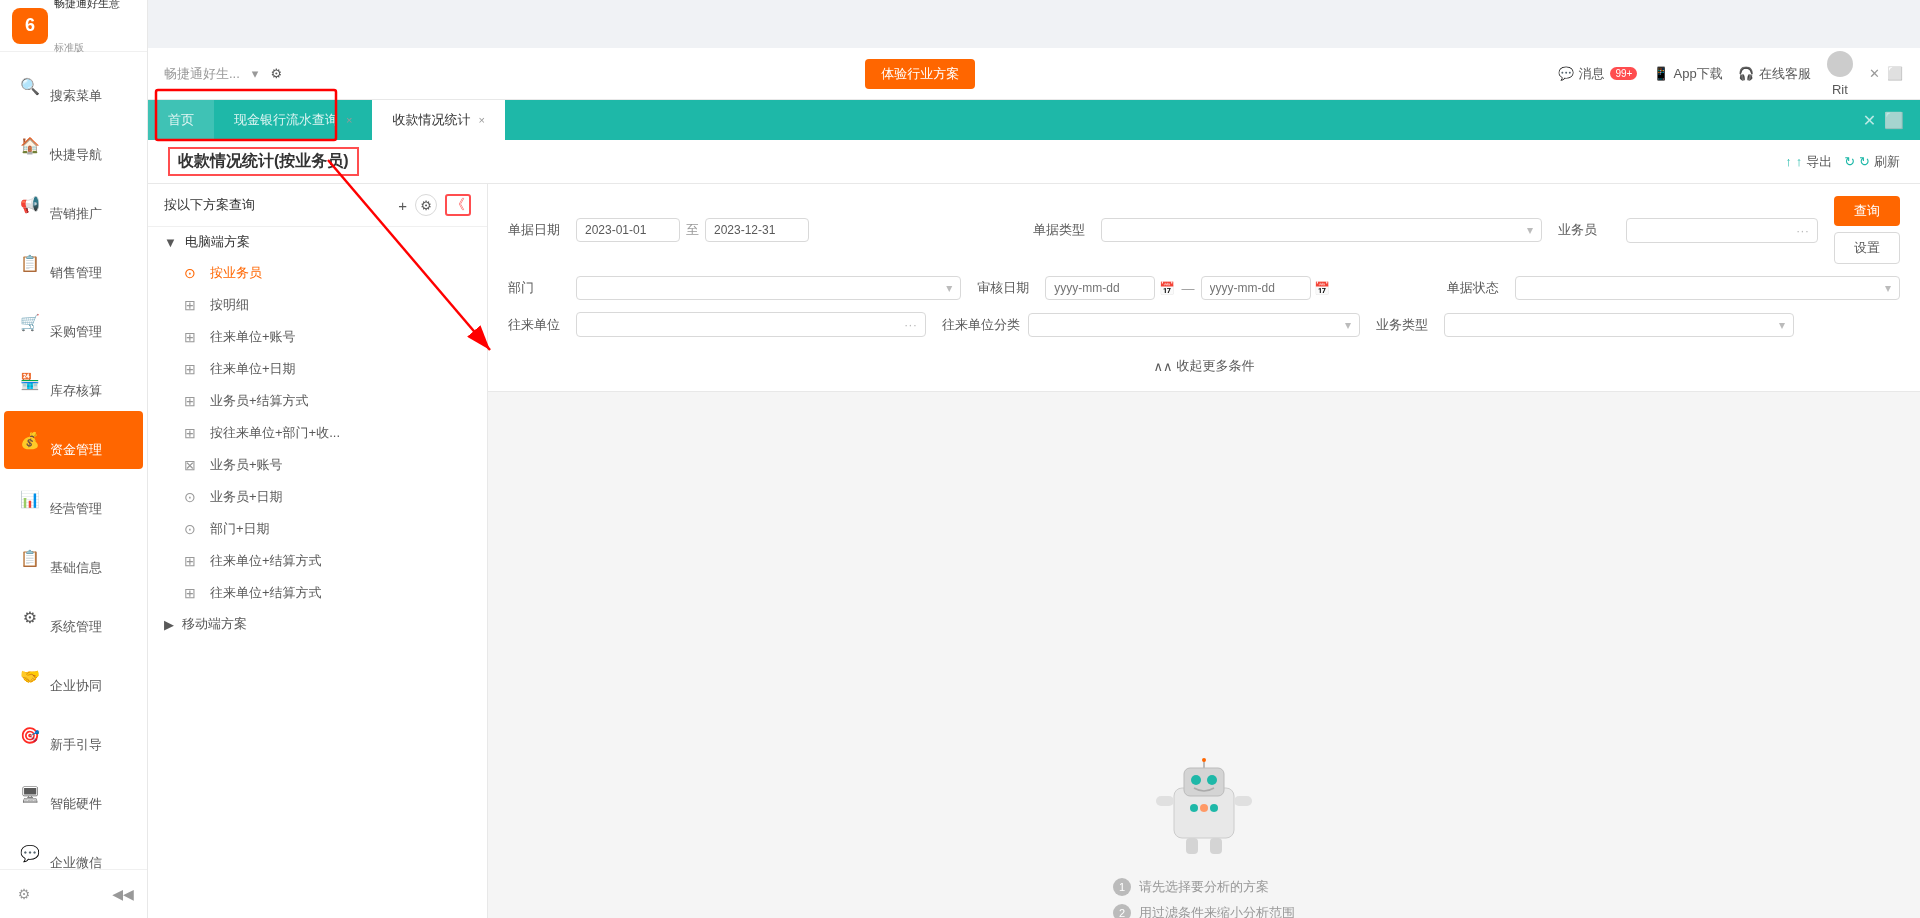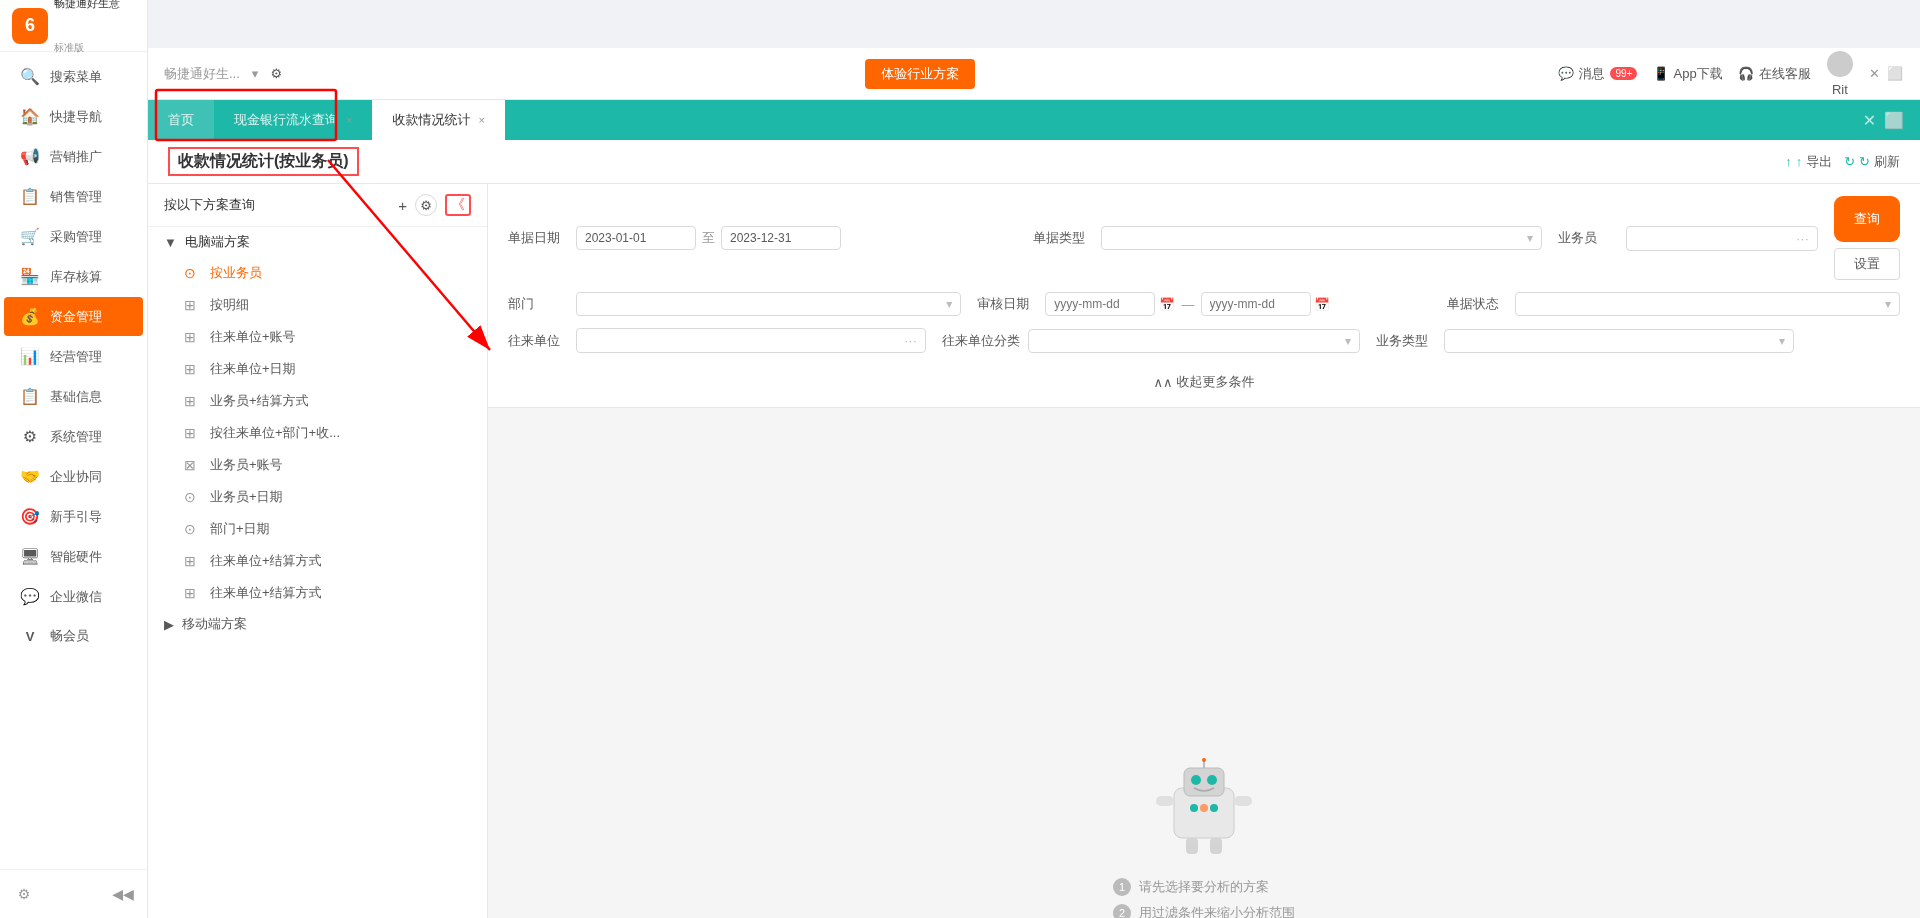--- a/index.html
+++ b/index.html
@@ -44,21 +44,21 @@
       align-items: center;
       padding: 10px 16px;
       cursor: pointer;
       color: #595959;
       gap: 10px;
       border-radius: 4px;
       margin: 1px 4px;
     }
     .sidebar-item.active { background: #ff6600; color: #fff; }
     .sidebar-item .icon { font-size: 16px; width: 20px; text-align: center; }
-    .sidebar-item .label { font-size: 13px; }
+    .sidebar-item .label { font-size: 13px; margin-top: 20px; }
 
     .sidebar-footer {
       padding: 8px;
       display: flex;
       align-items: center;
       justify-content: space-between;
       border-top: 1px solid #f0f0f0;
     }
     .footer-btn {
       width: 32px; height: 32px;
@@ -268,21 +268,21 @@
       color: #fff;
       border-color: #ff6600;
     }
     .date-input-group { display: flex; align-items: center; gap: 4px; }
     .date-input {
       border: 1px solid #d9d9d9;
       border-radius: 4px;
       padding: 4px 8px;
       font-size: 12px;
       color: #595959;
-      width: 120px;
+      width: 104px;
     }
     .select-input {
       border: 1px solid #d9d9d9;
       border-radius: 4px;
       padding: 4px 8px;
       font-size: 13px;
       color: #595959;
       display: flex;
       align-items: center;
       justify-content: space-between;
@@ -300,22 +300,22 @@
       flex: 1;
       display: flex;
       align-items: center;
       justify-content: space-between;
     }
 
     .btn-query {
       background: #ff6600;
       color: white;
       border: none;
-      padding: 14px 20px;
-      border-radius: 9px;
+      padding: 6px 20px;
+      border-radius: 4px;
       cursor: pointer;
       font-size: 13px;
     }
     .btn-settings {
       background: #fff;
       color: #595959;
       border: 1px solid #d9d9d9;
       padding: 6px 16px;
       border-radius: 4px;
       cursor: pointer;

